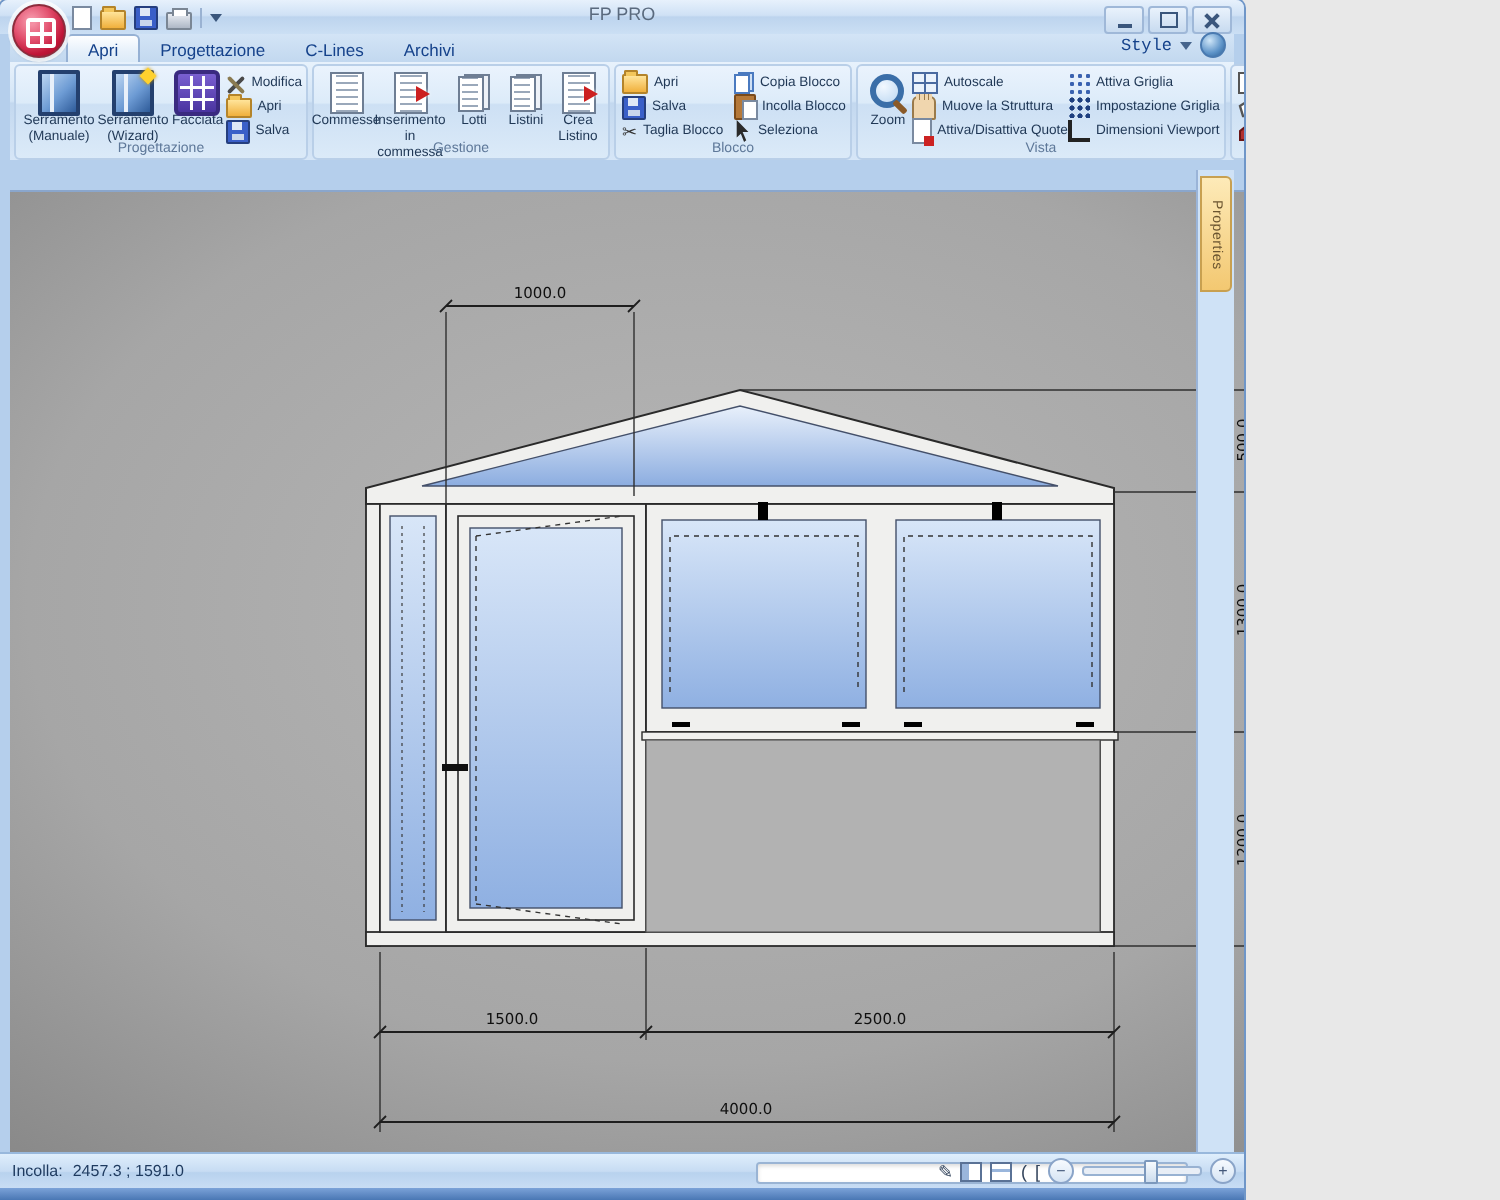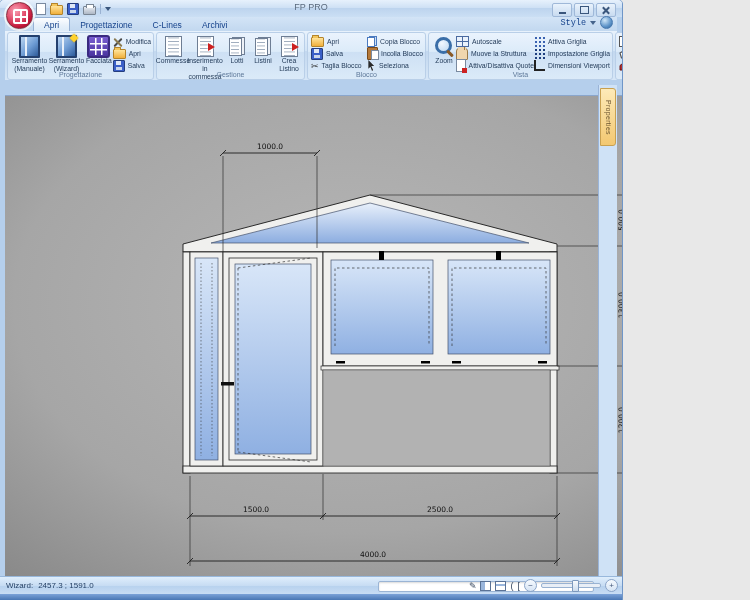--- a/index.html
+++ b/index.html
@@ -460,21 +460,21 @@
   </div>
 
   <div class="props-strip">
     <div class="props-tab">
       <span>Properties</span>
     </div>
   </div>
 
   <div class="statusbar">
     <div class="cursor-txt">
-      <span>Wizard:</span>
+      <span>Incolla:</span>
       <span>2457.3 ; 1591.0</span>
     </div>
     <div class="progress"></div>
     <div class="sb-icons">
       <span class="sb-g">✎</span>
       <span class="mini-view"></span>
       <span class="mini-view b"></span>
       <span class="sb-g">(</span>
       <span class="sb-g">[</span>
       <span class="zoomer">−</span>

